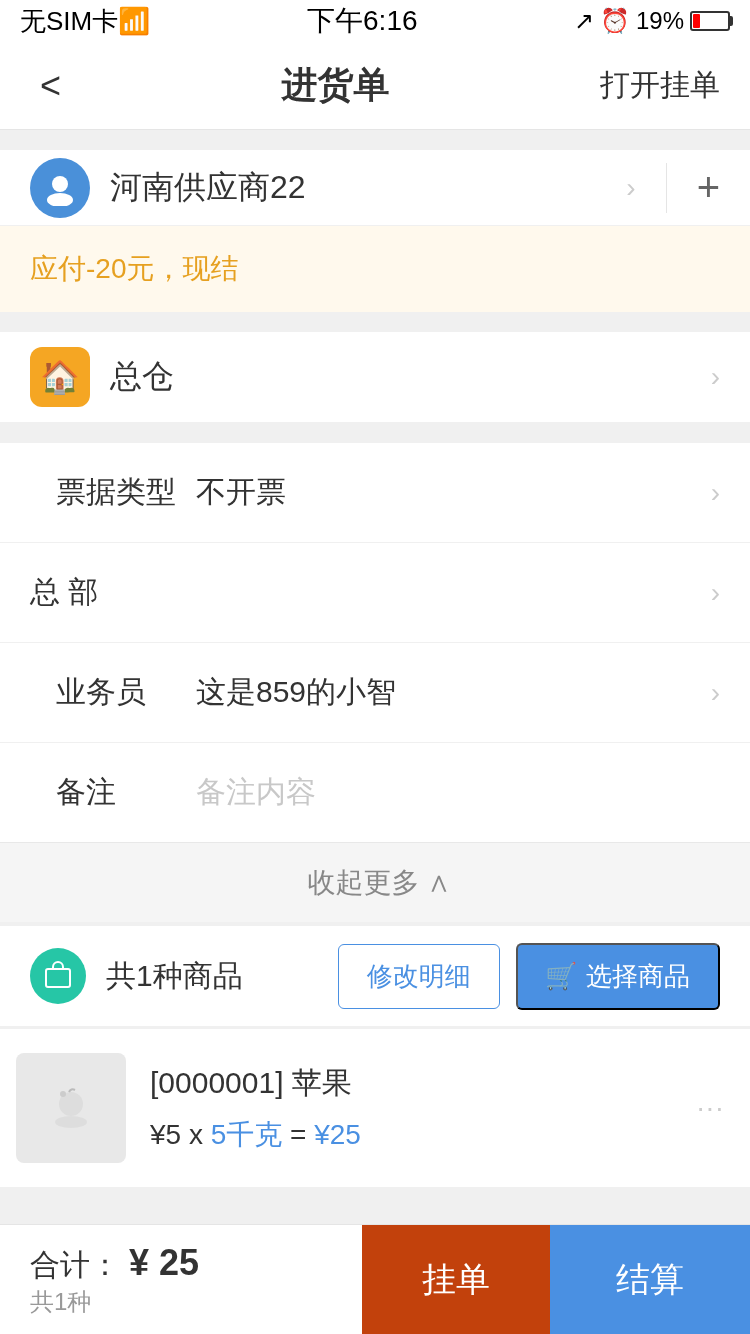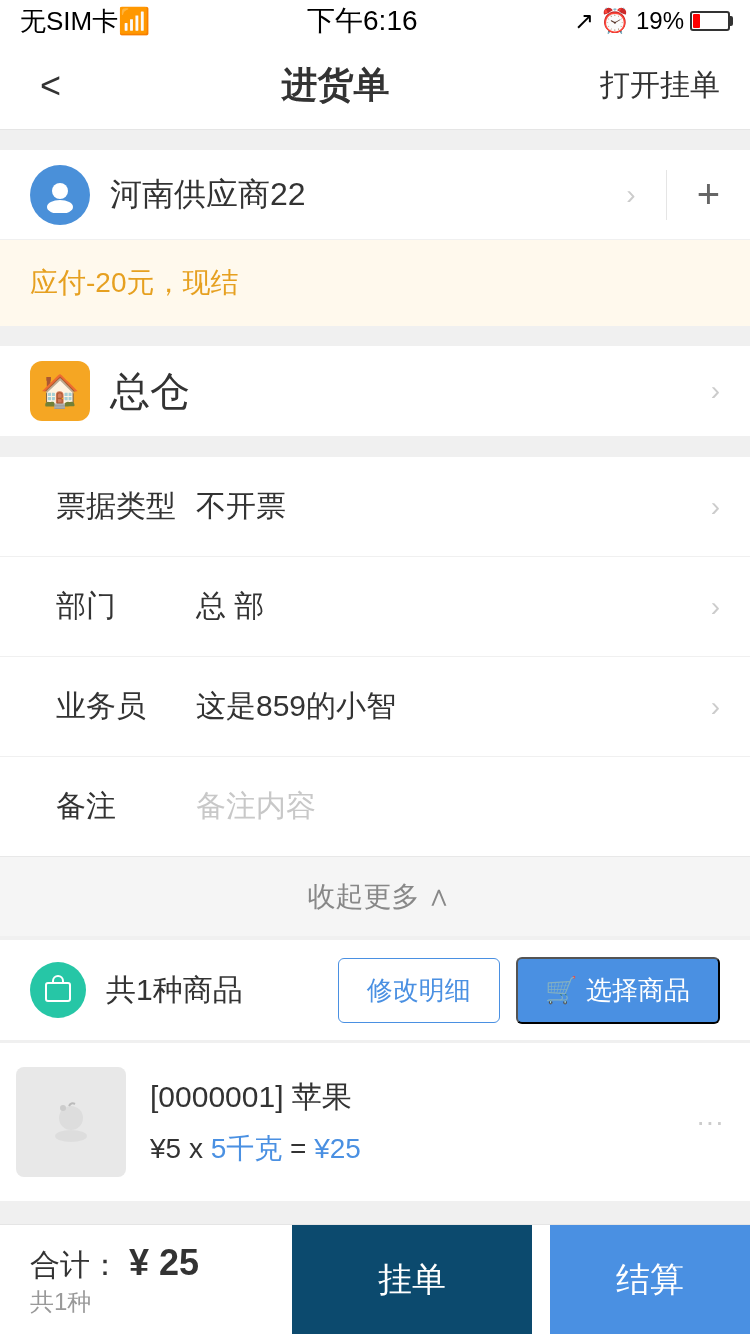--- a/index.html
+++ b/index.html
@@ -92,21 +92,21 @@
 
     .white-card {
       background: #fff;
     }
 
     
     .supplier-row {
       display: flex;
       align-items: center;
       padding: 0 30px;
-      height: 90px;
+      height: 76px;
       background: #fff;
       border-bottom: 1px solid #f0f0f0;
     }
     .supplier-avatar {
       width: 60px;
       height: 60px;
       border-radius: 50%;
       background: #4a90d9;
       display: flex;
       align-items: center;
@@ -162,21 +162,21 @@
       display: flex;
       align-items: center;
       justify-content: center;
       color: #fff;
       font-size: 32px;
       margin-right: 20px;
       flex-shrink: 0;
     }
     .warehouse-name {
       flex: 1;
-      font-size: 40px;
+      font-size: 32px;
       color: #333;
     }
     .row-chevron {
       color: #ccc;
       font-size: 28px;
     }
 
     
     .form-row {
       display: flex;
@@ -337,41 +337,40 @@
       font-size: 36px;
       font-weight: 600;
       color: #333;
       display: inline;
     }
     .total-sub {
       font-size: 24px;
       color: #999;
     }
     .btn-hang {
-      width: 240px;
-      background: #0c4a6e;
+      width: 188px;
+      background: #c2410c;
       color: #fff;
       font-size: 34px;
       font-weight: 500;
       display: flex;
       align-items: center;
       justify-content: center;
       cursor: pointer;
     }
     .btn-checkout {
       width: 200px;
       background: #4a90e2;
       color: #fff;
       font-size: 34px;
       font-weight: 500;
       display: flex;
       align-items: center;
       justify-content: center;
       cursor: pointer;
-      margin-left: 18px;
     }
 
     .content-area {
       padding-bottom: 110px;
     }
   </style>
 </head>
 <body>
 
 <div class="status-bar">
@@ -430,21 +429,20 @@
 
   <div class="section-gap"></div>
 
   <div class="white-card">
     <div class="form-row">
       <span class="form-label">票据类型</span>
       <span class="form-value">不开票</span>
       <span class="row-chevron">›</span>
     </div>
     <div class="form-row">
-      <span class="form-label">部门</span>
       <span class="form-value">总 部</span>
       <span class="row-chevron">›</span>
     </div>
     <div class="form-row">
       <span class="form-label">业务员</span>
       <span class="form-value">这是859的小智</span>
       <span class="row-chevron">›</span>
     </div>
     <div class="form-row">
       <span class="form-label">备注</span>

